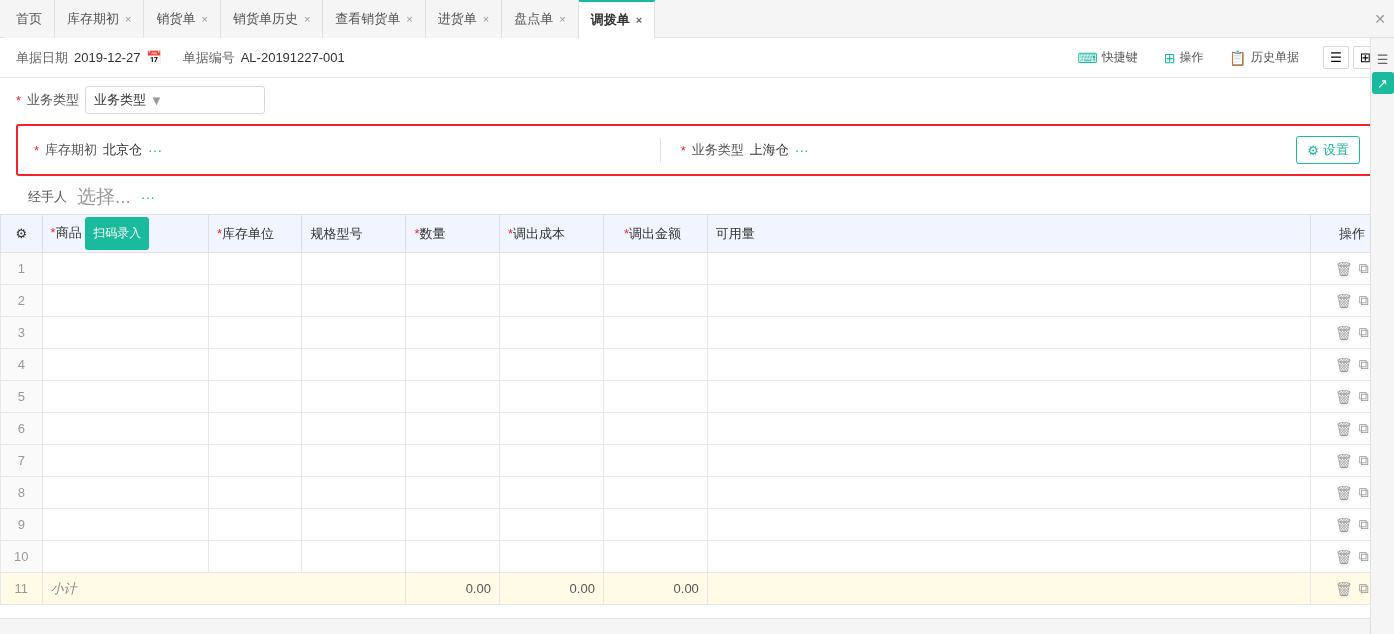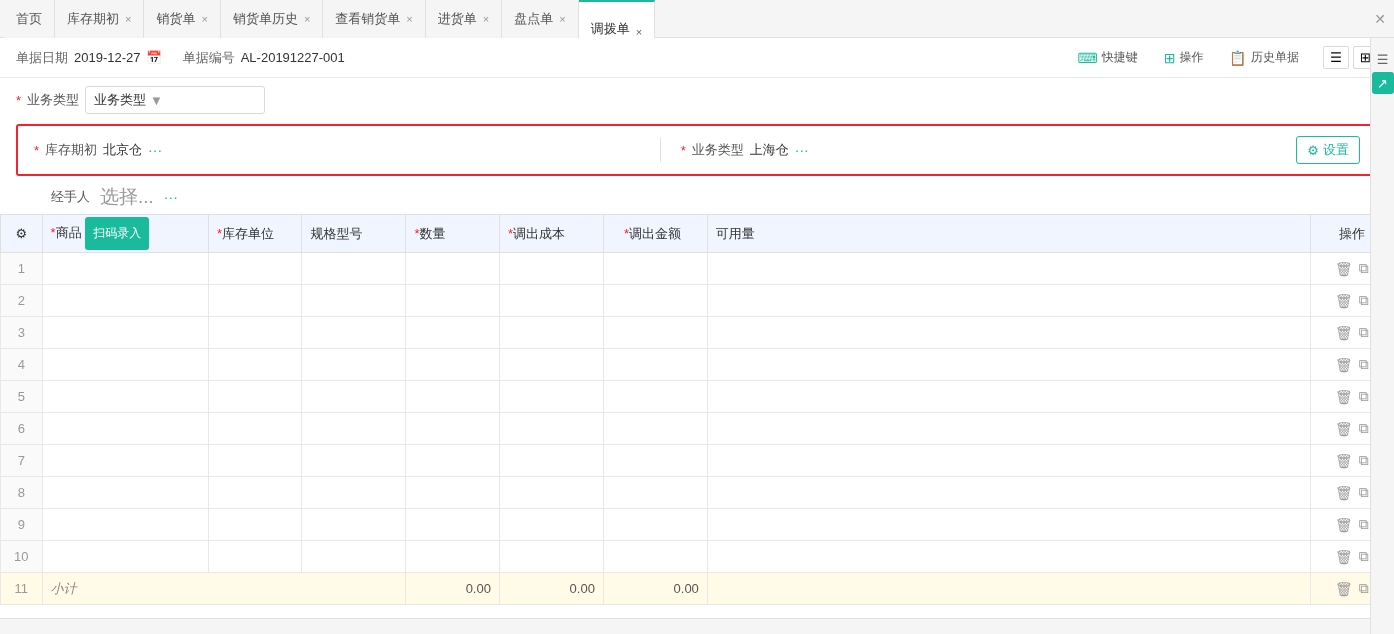--- a/index.html
+++ b/index.html
@@ -23,22 +23,21 @@
       color: #555;
       background: #f5f5f5;
       border-right: 1px solid #e0e0e0;
       white-space: nowrap;
       gap: 6px;
     }
     .tab-item.active {
       background: #fff;
       color: #333;
       border-top: 2px solid #1aba9c;
-      font-weight: 400;
-      align-items: flex-end;
+      font-weight: 700;
     }
     .tab-item .close-icon {
       font-size: 11px; color: #999; cursor: pointer;
     }
     .tab-item.active .close-icon { color: #666; }
     .tab-close-main {
       position: absolute; right: 8px; top: 50%; transform: translateY(-50%);
       cursor: pointer; color: #999; font-size: 14px;
     }
     .form-row {
@@ -112,21 +111,20 @@
       padding: 4px 10px; cursor: pointer; color: #1aba9c; font-size: 13px;
       margin-left: 10px;
     }
     .settings-btn .gear-icon { color: #1aba9c; }
 
     
     .person-row {
       display: flex; align-items: center;
       padding: 8px 16px 4px 28px;
       gap: 10px;
-      margin-left: 23px;
     }
 
     
     .table-wrapper {
       margin: 0;
       overflow-x: auto;
       flex: 1;
     }
     table {
       width: 100%;

